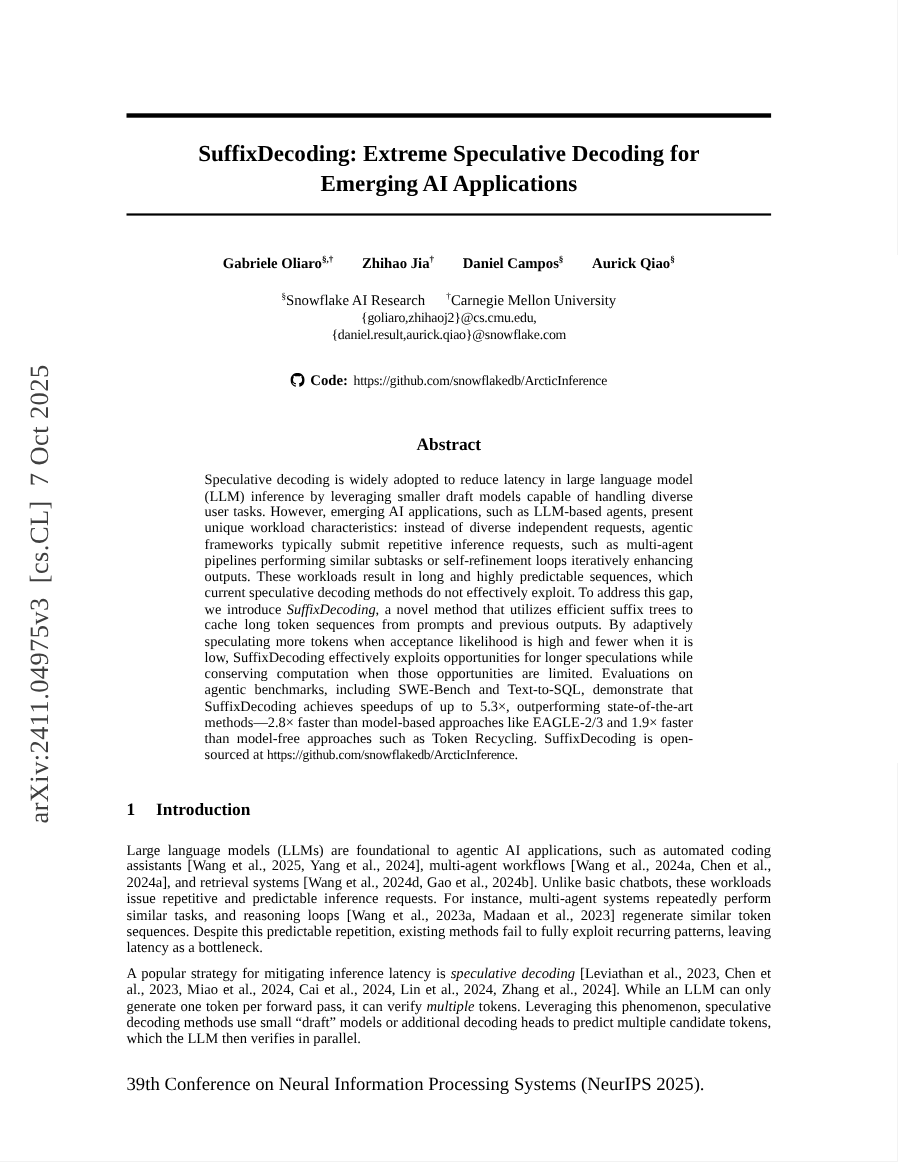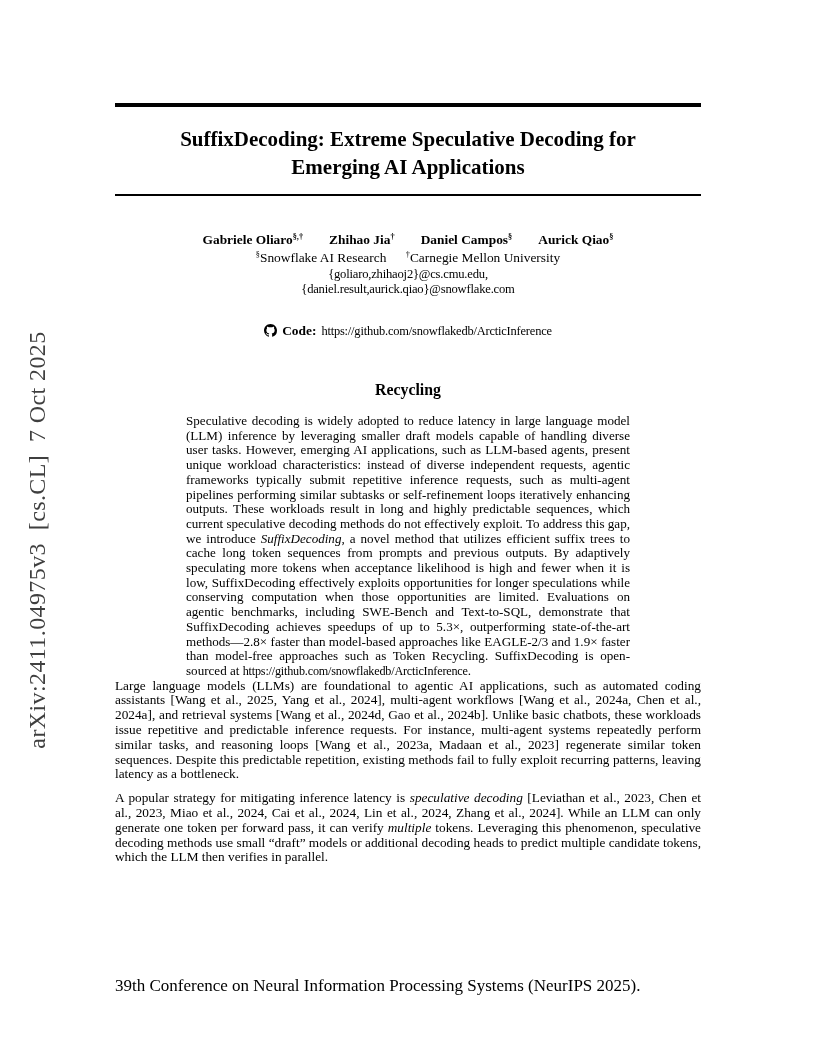--- a/index.html
+++ b/index.html
@@ -20,21 +20,21 @@
     margin-top:18px; padding:0 28px;
     text-align:center; font-weight:bold; font-size:21px; line-height:28px;
   }
 
   .authors {
     margin-top:35px; display:flex; justify-content:center; gap:26px;
     font-weight:bold; font-size:13.4px; line-height:17px;
   }
   sup { font-size:62%; vertical-align:super; line-height:0; }
 
-  .affils { margin-top:1px; text-align:center; font-size:13.4px; line-height:17px; }
+  .affils { margin-top:16px; text-align:center; font-size:13.4px; line-height:17px; }
   .affil + .affil { margin-left:16px; }
 
   .emails { margin-top:1px; text-align:center; }
   .mono {
     font-family:Liberation Serif, serif;
     font-size:0.93em; letter-spacing:-0.2px;
   }
   .email { font-size:12.6px; line-height:15px; }
 
   .links { margin-top:26px; text-align:center; font-size:13.4px; line-height:16px; }
@@ -103,24 +103,27 @@
     </div>
 
     <div class="links">
       <div class="link-row">
         <svg width="13" height="13" viewBox="0 0 16 16">
             <path fill="#000" d="M8 0C3.58 0 0 3.58 0 8c0 3.54 2.29 6.53 5.47 7.59.4.07.55-.17.55-.38 0-.19-.01-.82-.01-1.49-2.01.37-2.53-.49-2.69-.94-.09-.23-.48-.94-.82-1.13-.28-.15-.68-.52-.01-.53.63-.01 1.08.58 1.23.82.72 1.21 1.87.87 2.33.66.07-.52.28-.87.51-1.07-1.78-.2-3.64-.89-3.64-3.95 0-.87.31-1.59.82-2.15-.08-.2-.36-1.02.08-2.12 0 0 .67-.21 2.2.82.64-.18 1.32-.27 2-.27s1.36.09 2 .27c1.53-1.04 2.2-.82 2.2-.82.44 1.1.16 1.92.08 2.12.51.56.82 1.27.82 2.15 0 3.07-1.87 3.75-3.65 3.95.29.25.54.73.54 1.48 0 1.07-.01 1.93-.01 2.2 0 .21.15.46.55.38A8.01 8.01 0 0016 8c0-4.42-3.58-8-8-8z"></path>
           </svg><b>Code:</b><span class="mono url">https://github.com/snowflakedb/ArcticInference</span>
       </div>
     </div>
 
-    <h2 class="abs-head">Recycling</h2>
+    <h2 class="abs-head">Abstract</h2>
 
     <p class="abs-body"><span>Speculative decoding is widely adopted to reduce latency in large language model (LLM) inference by leveraging smaller draft models capable of handling diverse user tasks. However, emerging AI applications, such as LLM-based agents, present unique workload characteristics: instead of diverse independent requests, agentic frameworks typically submit repetitive inference requests, such as multi-agent pipelines performing similar subtasks or self-refinement loops iteratively enhancing outputs. These workloads result in long and highly predictable sequences, which current speculative decoding methods do not effectively exploit. To address this gap, we introduce </span><span class="it">SuffixDecoding</span><span>, a novel method that utilizes efficient suffix trees to cache long token sequences from prompts and previous outputs. By adaptively speculating more tokens when acceptance likelihood is high and fewer when it is low, SuffixDecoding effectively exploits opportunities for longer speculations while conserving computation when those opportunities are limited. Evaluations on agentic benchmarks, including SWE-Bench and Text-to-SQL, demonstrate that SuffixDecoding achieves speedups of up to 5.3×, outperforming state-of-the-art methods—2.8× faster than model-based approaches like EAGLE-2/3 and 1.9× faster than model-free approaches such as Token Recycling. SuffixDecoding is open-sourced at </span><span class="mono">https://github.com/snowflakedb/ArcticInference</span><span>.</span></p>
 
+    <h3 class="sec-head">
+      <span class="sec-num">1</span><span>Introduction</span>
+    </h3>
 
     <p class="body-p">Large language models (LLMs) are foundational to agentic AI applications, such as automated coding assistants [Wang et al., 2025, Yang et al., 2024], multi-agent workflows [Wang et al., 2024a, Chen et al., 2024a], and retrieval systems [Wang et al., 2024d, Gao et al., 2024b]. Unlike basic chatbots, these workloads issue repetitive and predictable inference requests. For instance, multi-agent systems repeatedly perform similar tasks, and reasoning loops [Wang et al., 2023a, Madaan et al., 2023] regenerate similar token sequences. Despite this predictable repetition, existing methods fail to fully exploit recurring patterns, leaving latency as a bottleneck.</p>
     <p class="body-p"><span>A popular strategy for mitigating inference latency is </span><span class="it">speculative decoding</span><span> [Leviathan et al., 2023, Chen et al., 2023, Miao et al., 2024, Cai et al., 2024, Lin et al., 2024, Zhang et al., 2024]. While an LLM can only generate one token per forward pass, it can verify </span><span class="it">multiple</span><span> tokens. Leveraging this phenomenon, speculative decoding methods use small “draft” models or additional decoding heads to predict multiple candidate tokens, which the LLM then verifies in parallel.</span></p>
 
   </div>
 
   <div class="footer">39th Conference on Neural Information Processing Systems (NeurIPS 2025).</div>
 
 </div>
 

